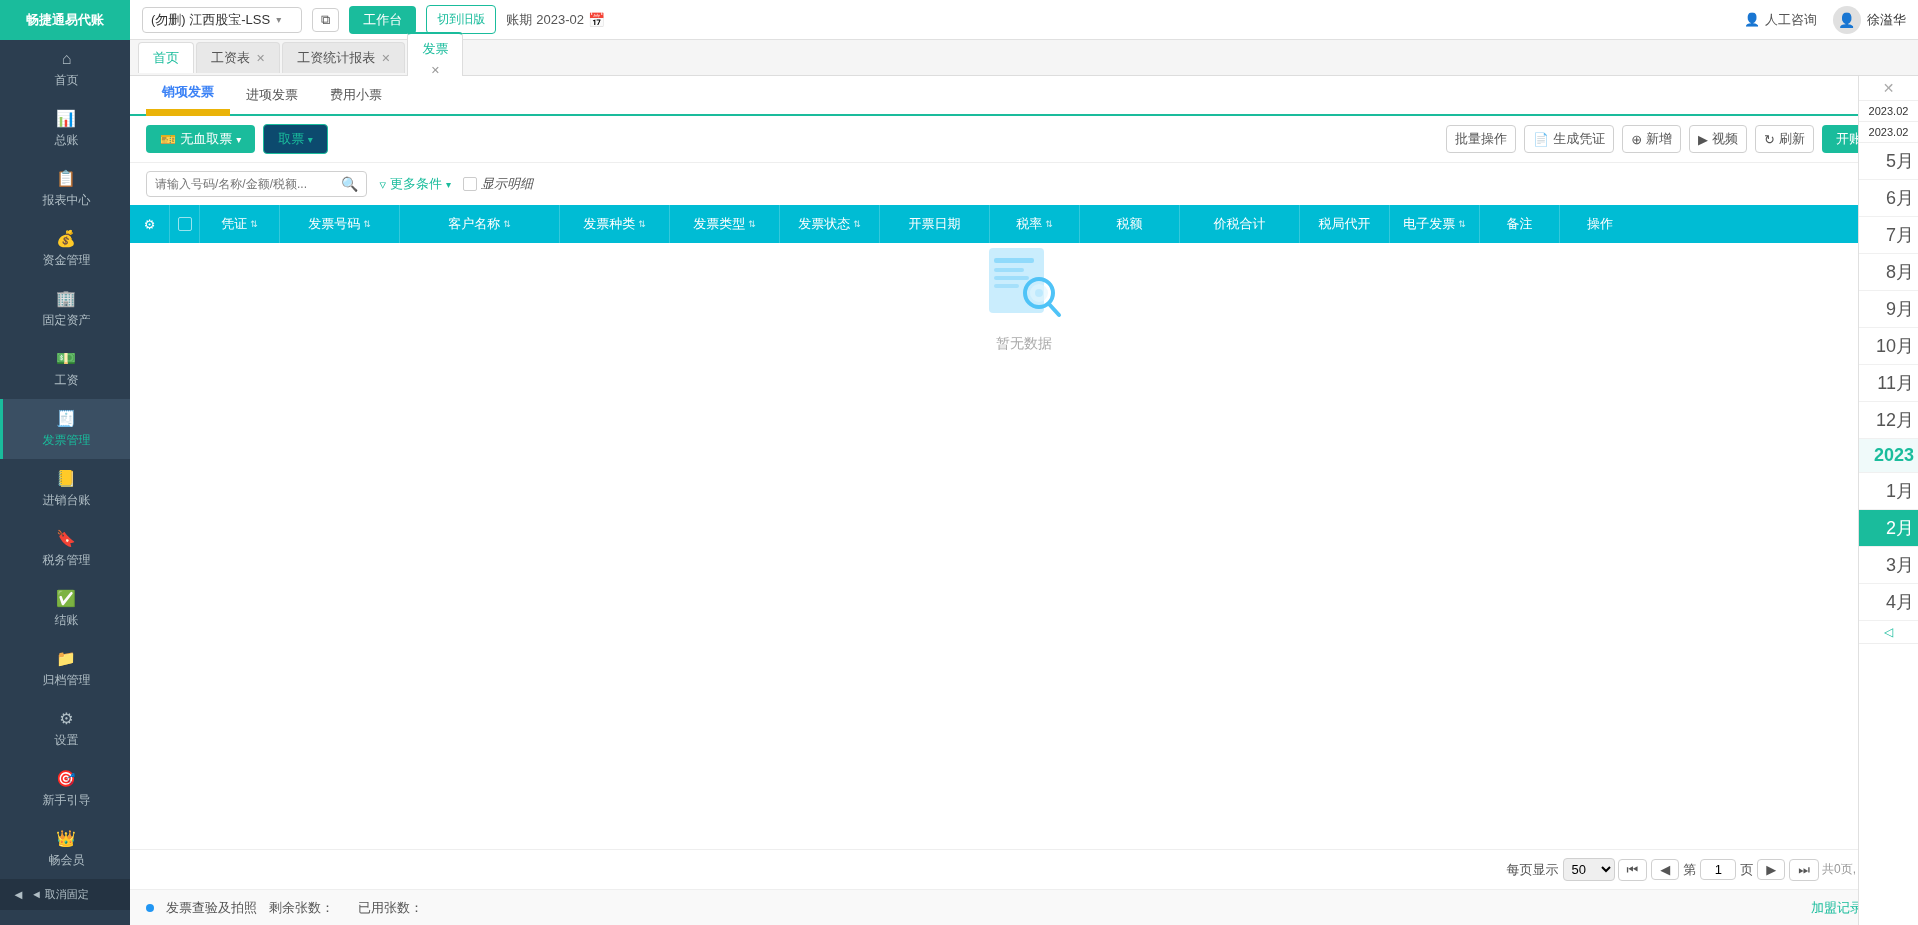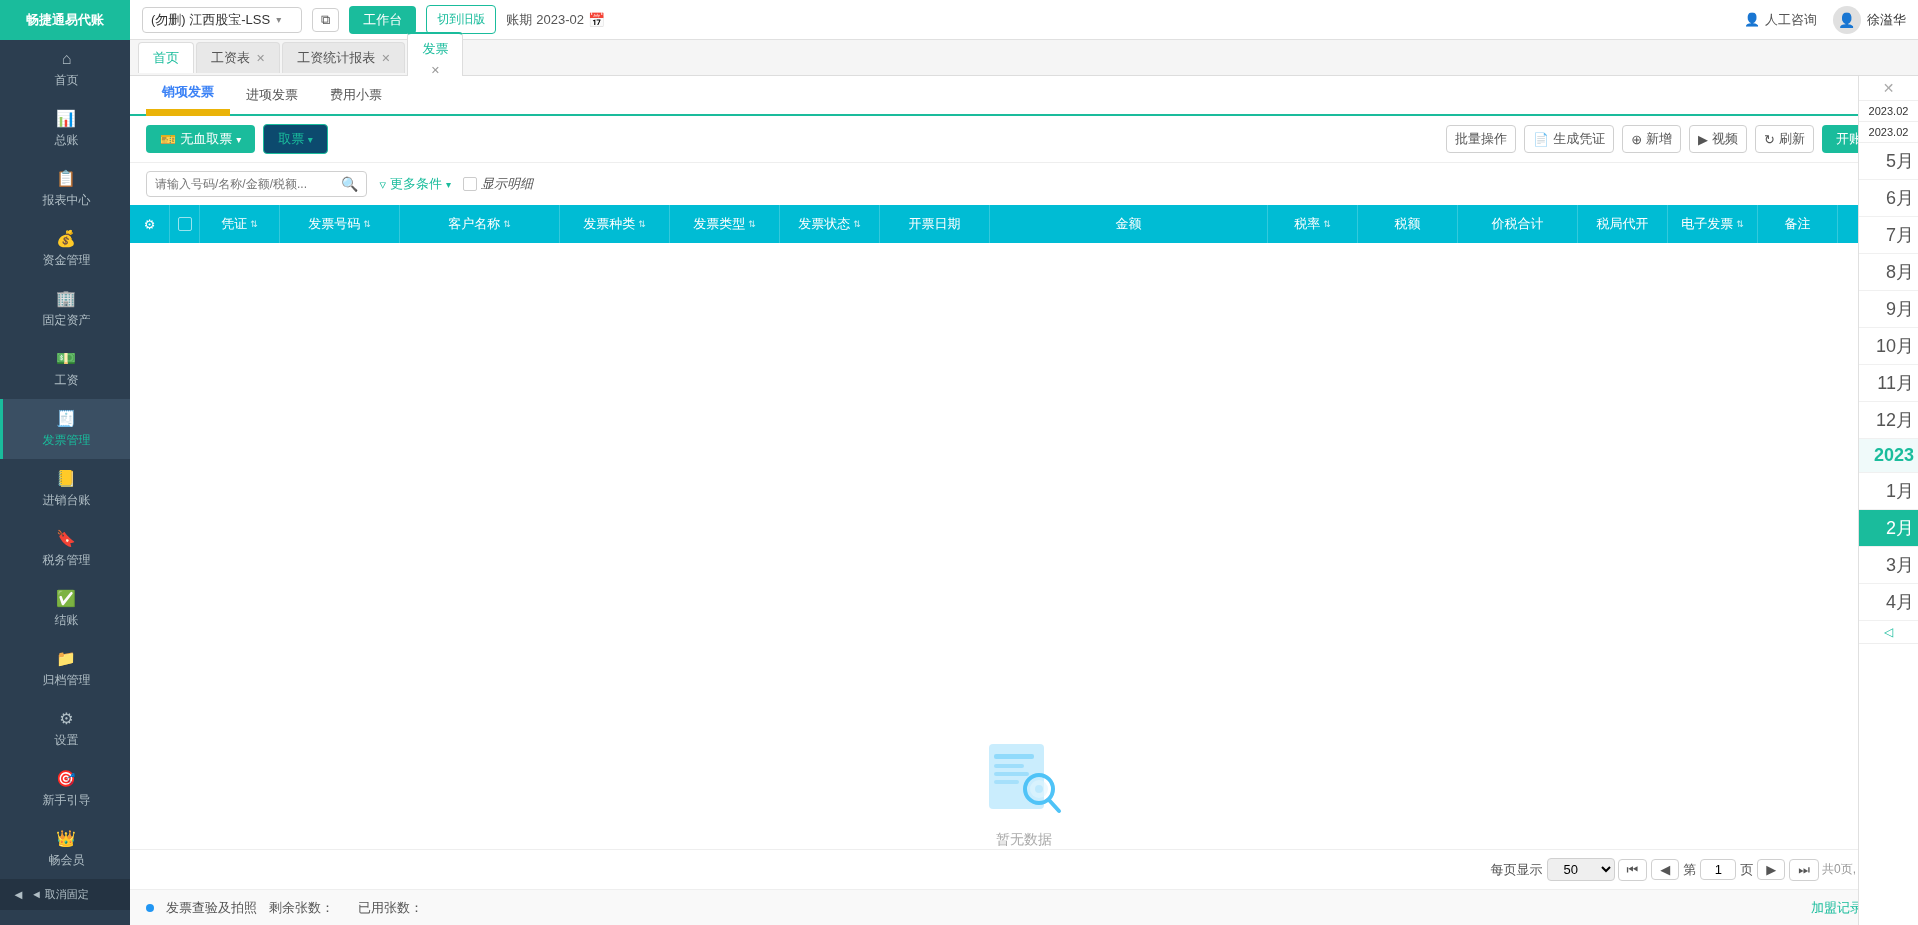--- a/index.html
+++ b/index.html
@@ -333,21 +333,21 @@
     .th-cell .sort-icon { font-size: 9px; opacity: 0.8; }
 
     
     .table-body {
       flex: 1;
       overflow: auto;
       background: #fff;
       display: flex;
       flex-direction: column;
       align-items: center;
-      justify-content: flex-end;
+      justify-content: flex-start;
     }
     .empty-state {
       display: flex;
       flex-direction: column;
       align-items: center;
       justify-content: center;
       gap: 12px;
     }
     .empty-icon {
       width: 100px;
@@ -370,21 +370,21 @@
     .page-size-select {
       display: flex;
       align-items: center;
       gap: 4px;
       color: #555;
       font-size: 13px;
     }
     .page-size-select select {
       border: 1px solid #d0d0d0;
       border-radius: 4px;
-      padding: 2px 12px;
+      padding: 2px 4px;
       font-size: 13px;
     }
     .page-nav {
       display: flex;
       align-items: center;
       gap: 4px;
       color: #555;
       font-size: 13px;
     }
     .page-nav button {
@@ -694,23 +694,20 @@
             <span>发票类型</span>
             <span class="sort-icon">⇅</span>
           </div>
           <div class="th-cell" style="width:100px;">
             <span>发票状态</span>
             <span class="sort-icon">⇅</span>
           </div>
           <div class="th-cell" style="width:110px;align-items:center;">
             <span>开票日期</span>
           </div>
-          <div class="th-cell" style="flex:1;">
-            <span>金额</span>
-          </div>
           <div class="th-cell" style="width:90px;">
             <span>税率</span>
             <span class="sort-icon">⇅</span>
           </div>
           <div class="th-cell" style="width:100px;">
             <span>税额</span>
           </div>
           <div class="th-cell" style="width:120px;">
             <span>价税合计</span>
           </div>

